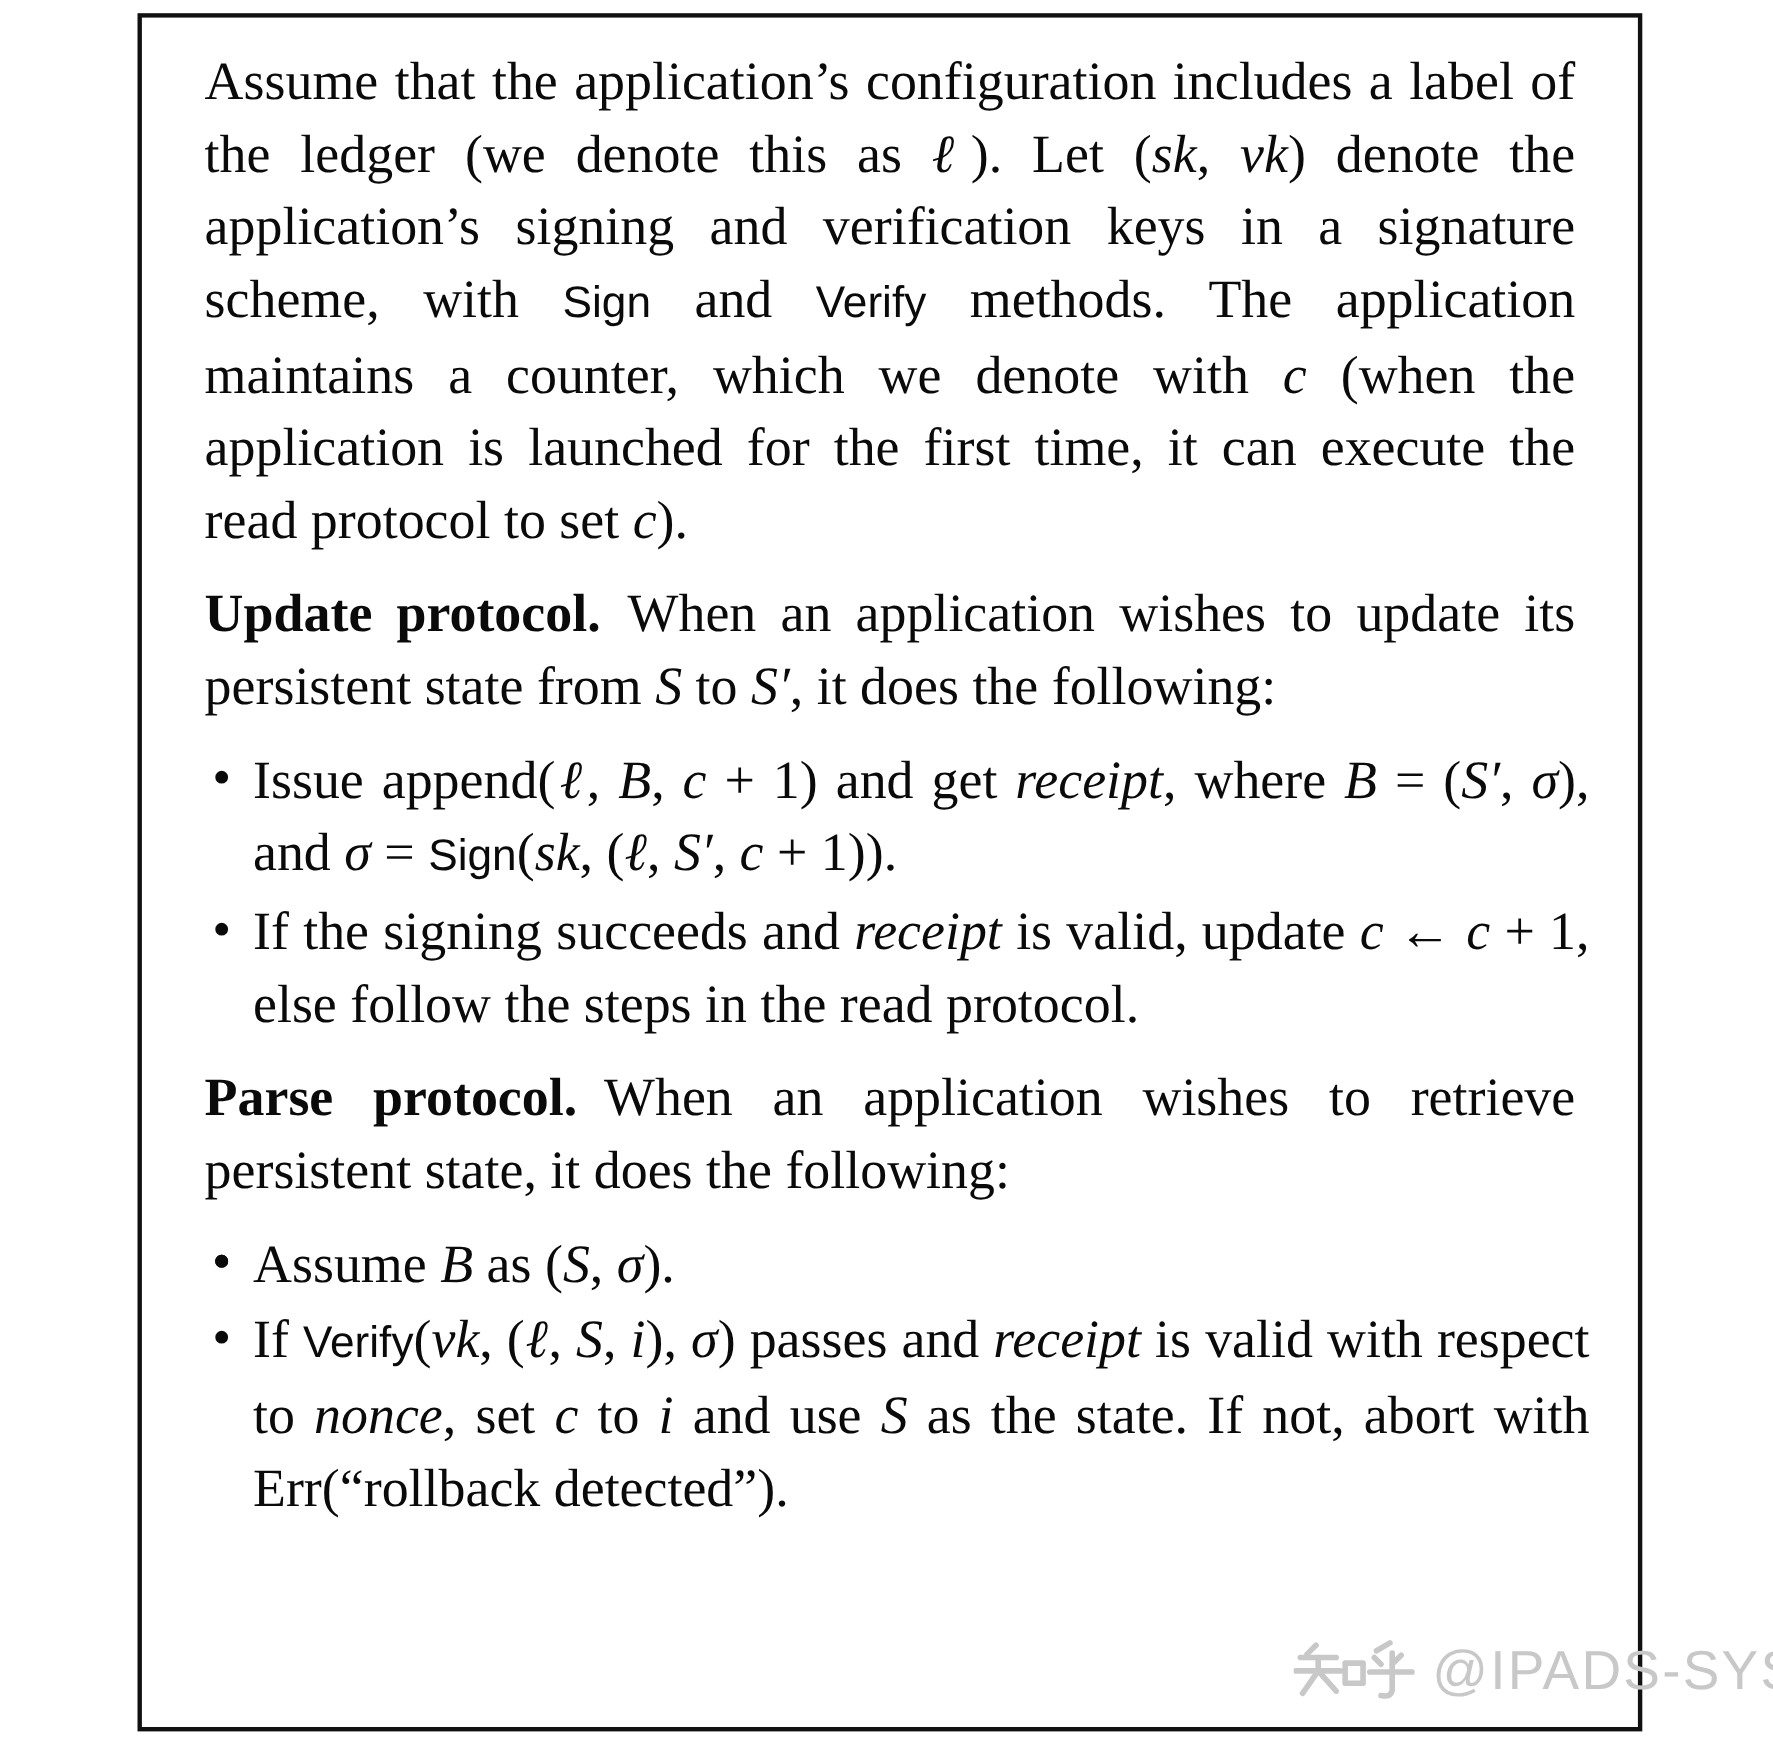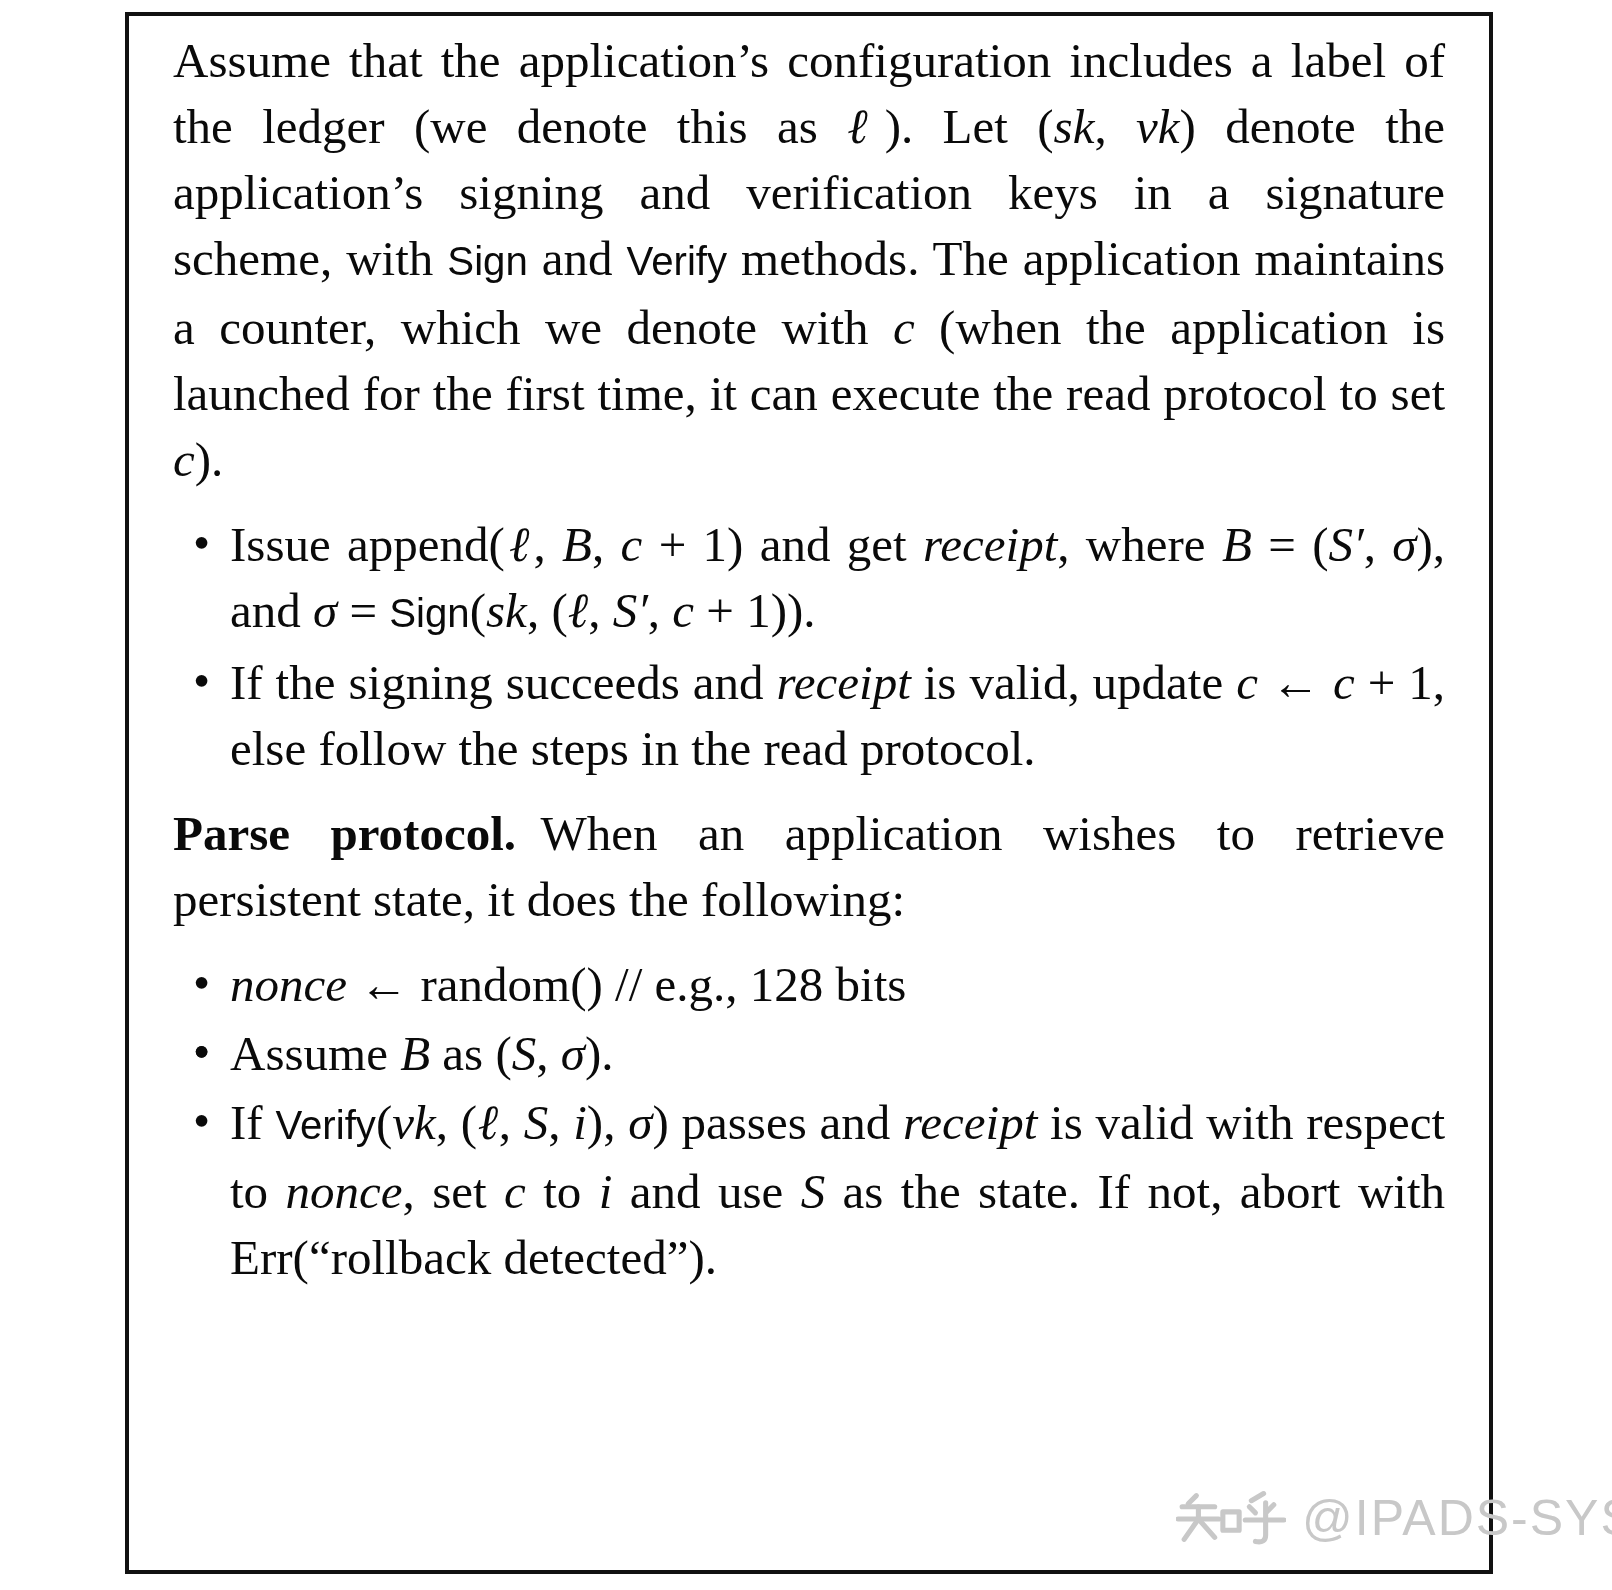--- a/index.html
+++ b/index.html
@@ -21,21 +21,21 @@
     box-sizing: border-box;
     border: 4px solid #111111;
     padding: 12px 44px 0 44px;
     font-size: 49px;
     line-height: 66px;
     color: #0a0a0a;
     text-align: justify;
     background: #ffffff;
   }
   .blk + .blk { margin-top: 19px; }
-  .para { margin: 0; }
+  .para { margin: 13px; }
   .item { position: relative; padding-left: 57px; }
   .item + .item { margin-top: 3px; }
   .bullet {
     position: absolute; left: 20px; top: -2px;
     font-size: 1em;
   }
   .i { font-style: italic; }
   .b { font-weight: bold; }
   .sans {
     font-family: "Liberation Sans", "DejaVu Sans", sans-serif;
@@ -57,27 +57,28 @@
   }
   .zhihu-svg { display: block; }
 </style>
 </head>
 <body>
 
 <div class="page">
 
   <div class="protocol-box" style="border-color: rgb(17, 17, 17); color: rgb(10, 10, 10);">
       <div class="blk para"><span>Assume that the application’s configuration includes a label of the ledger (we denote this as </span><span class="i">ℓ</span><span>). Let (</span><span class="i">sk</span><span>, </span><span class="i">vk</span><span>) denote the application’s signing and verification keys in a signature scheme, with </span><span class="sans">Sign</span><span> and </span><span class="sans">Verify</span><span> methods. The application maintains a counter, which we denote with </span><span class="i">c</span><span> (when the application is launched for the first time, it can execute the read protocol to set </span><span class="i">c</span><span>).</span></div>
+      <div class="blk para"><span class="b">Update protocol.</span><span> When an application wishes to update its persistent state from </span><span class="i">S</span><span> to </span><span class="i">S′</span><span>, it does the following:</span></div>
       <div class="blk list">
         <div class="item"><span class="bullet">•</span><span><span>Issue append(</span><span class="i">ℓ</span><span>, </span><span class="i">B</span><span>, </span><span class="i">c</span><span> + 1) and get </span><span class="i">receipt</span><span>, where </span><span class="i">B</span><span> = (</span><span class="i">S′</span><span>, </span><span class="i">σ</span><span>), and </span><span class="i">σ</span><span> = </span><span class="sans">Sign</span><span>(</span><span class="i">sk</span><span>, (</span><span class="i">ℓ</span><span>, </span><span class="i">S′</span><span>, </span><span class="i">c</span><span> + 1)).</span></span></div>
         <div class="item"><span class="bullet">•</span><span><span>If the signing succeeds and </span><span class="i">receipt</span><span> is valid, update </span><span class="i">c</span><span> ← </span><span class="i">c</span><span> + 1, else follow the steps in the read protocol.</span></span></div>
       </div>
       <div class="blk para"><span class="b">Parse protocol.</span><span> When an application wishes to retrieve persistent state, it does the following:</span></div>
       <div class="blk list">
-        <div class="item"><span class="bullet">•</span><span><span class="i">nonce</span><span> ← random() // e.g., 128 bits</span></span></div>
+        <div class="item"><span class="bullet">•</span></div>
         <div class="item"><span class="bullet">•</span></div>
         <div class="item"><span class="bullet">•</span><span><span>Assume </span><span class="i">B</span><span> as (</span><span class="i">S</span><span>, </span><span class="i">σ</span><span>).</span></span></div>
         <div class="item"><span class="bullet">•</span><span><span>If </span><span class="sans">Verify</span><span>(</span><span class="i">vk</span><span>, (</span><span class="i">ℓ</span><span>, </span><span class="i">S</span><span>, </span><span class="i">i</span><span>), </span><span class="i">σ</span><span>) passes and </span><span class="i">receipt</span><span> is valid with respect to </span><span class="i">nonce</span><span>, set </span><span class="i">c</span><span> to </span><span class="i">i</span><span> and use </span><span class="i">S</span><span> as the state. If not, abort with Err(“rollback detected”).</span></span></div>
       </div>
     </div>
 
   <div class="watermark" style="color: rgb(200, 200, 200);">
     <svg class="zhihu-svg" width="110" height="56" viewBox="0 0 108 54" fill="none" stroke="currentColor" stroke-width="5" stroke-linecap="round" stroke-linejoin="round">
       <path d="M20,5 L12,13"></path>
       <path d="M6,16 L38,16"></path>

